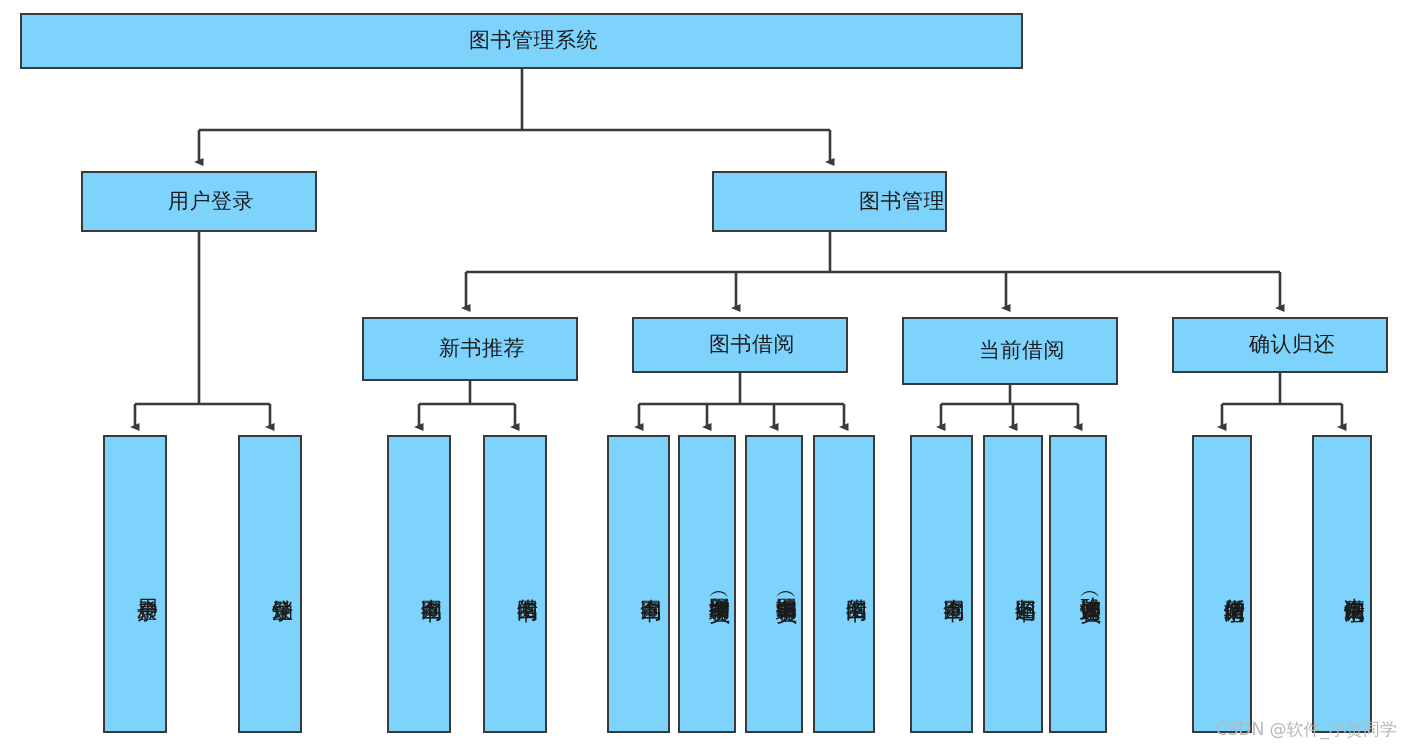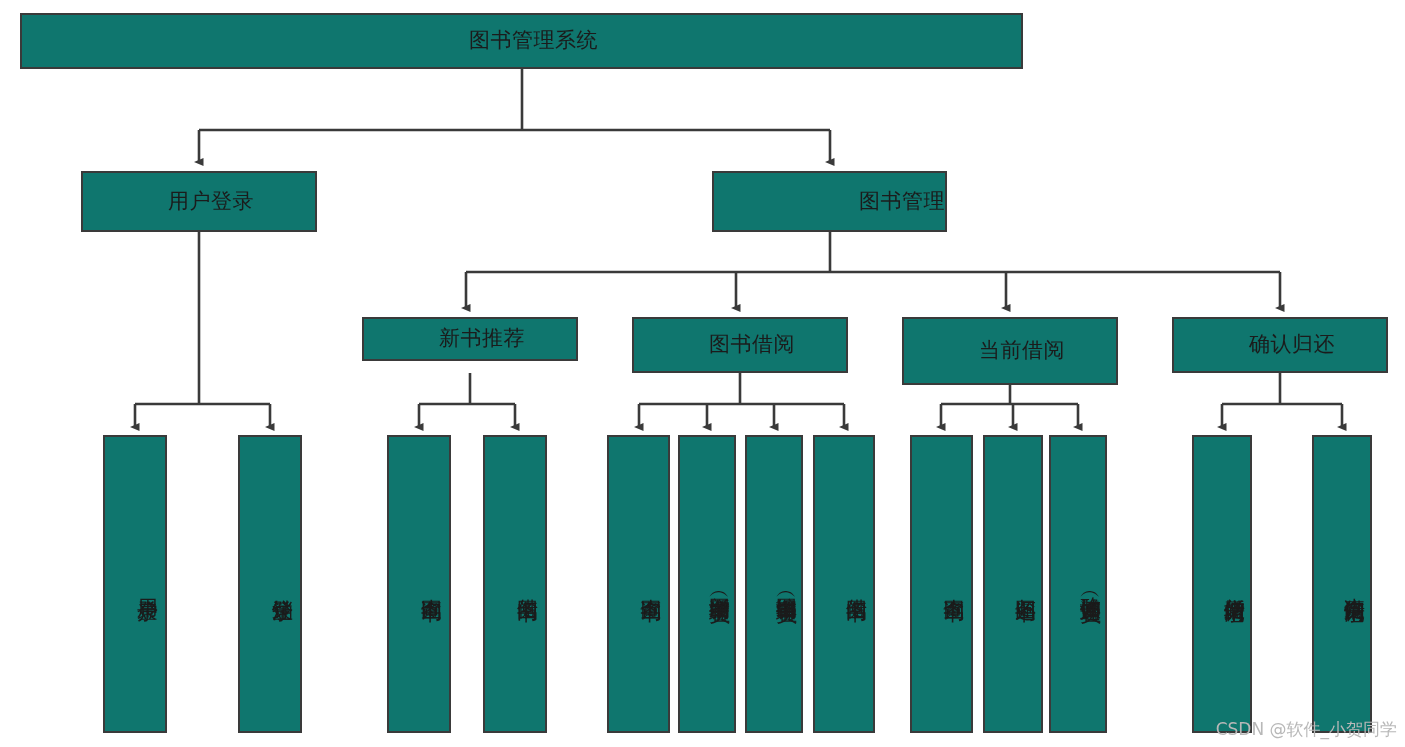--- a/index.html
+++ b/index.html
@@ -20,21 +20,21 @@
   svg#tree-svg {
     position: absolute;
     top: 0;
     left: 0;
     width: 1405px;
     height: 747px;
   }
   .node-box {
     position: absolute;
     box-sizing: border-box;
-    background: #0f766e;
+    background: #7dd3fc;
     border: 2px solid #3a3a3a;
     display: flex;
     align-items: center;
     justify-content: center;
     overflow: hidden;
     padding-left: 24px;
   }
   .node-label-h {
     font-size: 21px;
     color: #1b1b1b;
@@ -142,21 +142,21 @@
     <span class="node-label-h">图书管理系统</span>
   </div>
 
   <div class="node-box" style="left: 81px; top: 171px; width: 236px; height: 61px;">
     <span class="node-label-h">用户登录</span>
   </div>
   <div class="node-box" style="left: 712px; top: 171px; width: 235px; height: 61px; justify-content: flex-end;">
     <span class="node-label-h">图书管理</span>
   </div>
 
-  <div class="node-box" style="left: 362px; top: 317px; width: 216px; height: 44px;">
+  <div class="node-box" style="left: 362px; top: 317px; width: 216px; height: 64px;">
     <span class="node-label-h">新书推荐</span>
   </div>
   <div class="node-box" style="left: 632px; top: 317px; width: 216px; height: 56px;">
     <span class="node-label-h">图书借阅</span>
   </div>
   <div class="node-box" style="left: 902px; top: 317px; width: 216px; height: 68px;">
     <span class="node-label-h">当前借阅</span>
   </div>
   <div class="node-box" style="left: 1172px; top: 317px; width: 216px; height: 56px;">
     <span class="node-label-h">确认归还</span>

